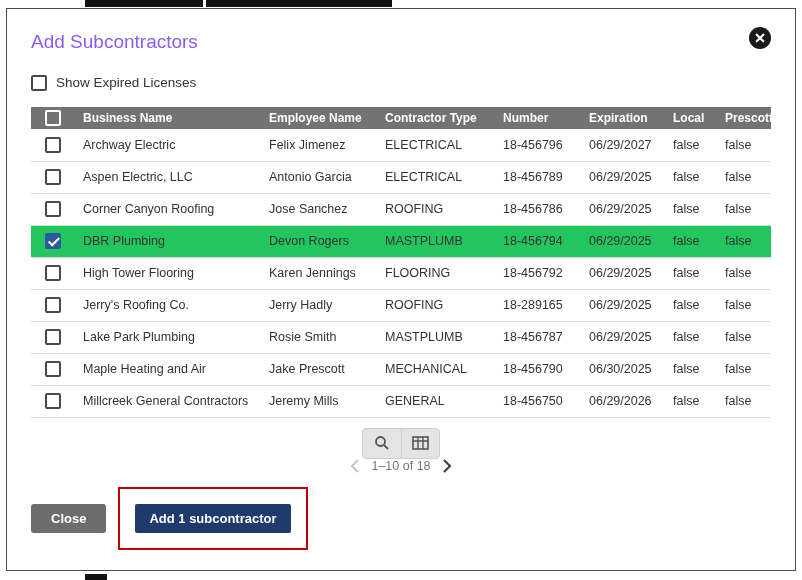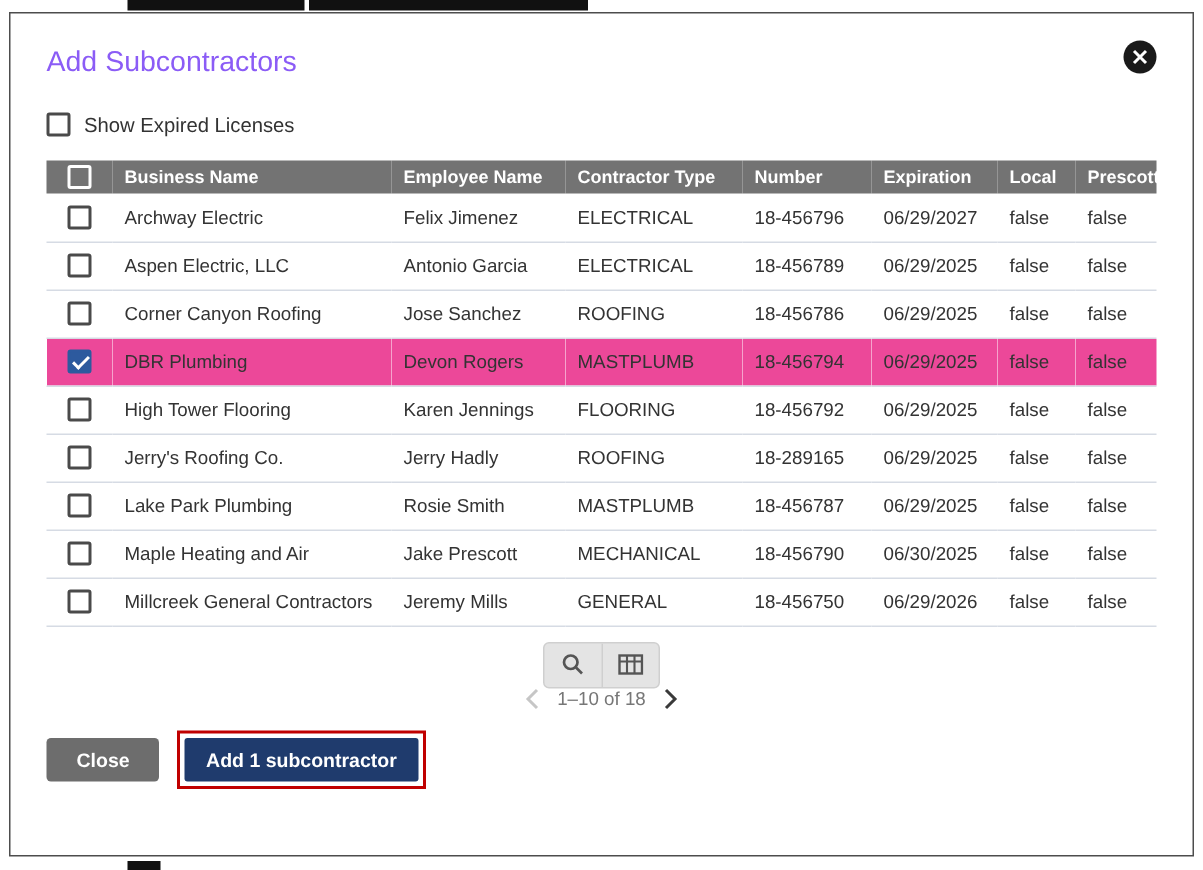--- a/index.html
+++ b/index.html
@@ -26,21 +26,21 @@
   .modal-header { display:flex; justify-content:space-between; align-items:flex-start; }
   .modal-title { font-size:19px; font-weight:400; color:#8b5cf6; margin:4px 0 0 0; }
   .close-x {
     width:22px; height:22px; border-radius:50%; border:none;
     background:#1a1a1a; color:#fff; cursor:pointer; padding:0;
     display:flex; align-items:center; justify-content:center;
   }
   .close-x svg { display:block; }
 
   .show-expired {
-    display:flex; align-items:center; gap:9px;
+    display:flex; gap:9px;
     margin-top:22px; font-size:13.5px; color:#333; cursor:pointer; width:max-content;
   }
 
   
   input[type=checkbox] {
     appearance:none; -webkit-appearance:none;
     width:16px; height:16px; border:2px solid #4a4a4a; border-radius:2px;
     background:#fff; margin:0; cursor:pointer; position:relative; flex:0 0 auto;
   }
   input[type=checkbox]:checked { background:#2d5a9e; border-color:#2d5a9e; }
@@ -66,21 +66,21 @@
     text-align:left; height:22px; padding:0 6px 0 8px; white-space:nowrap;
   }
   thead th.col-check, tbody td.col-check { text-align:center; padding:0; }
   thead th.col-check input, tbody td.col-check input { vertical-align:middle; }
 
   tbody td {
     height:32px; font-size:12.5px; color:#333;
     border-bottom:1px solid #d6dbe4; padding:0 6px 0 8px; white-space:nowrap;
     overflow:hidden; text-overflow:ellipsis;
   }
-  tbody tr.selected td { background:#ec4899; }
+  tbody tr.selected td { background:#22c55e; }
   tbody tr { cursor:pointer; }
 
   .table-footer {
     margin-top:10px; display:flex; justify-content:space-between; align-items:center;flex-direction:column;
   }
   .icon-group {
     display:flex; background:#e4e4e4; border:1px solid #cfcfcf; border-radius:4px; overflow:hidden;
   }
   .icon-group button {
     width:38px; height:29px; border:none; background:transparent; cursor:pointer;
@@ -92,21 +92,21 @@
   .chev { background:none; border:none; padding:0; cursor:pointer; display:flex; align-items:center; }
 
   .modal-actions {
     margin-top:14px; display:flex; justify-content:flex-start; align-items:center; gap:12px;
   }
   .btn-close {
     background:#6d6d6d; color:#fff; border:none; border-radius:3px;
     font-size:13px; font-weight:700; padding:7px 20px; cursor:pointer;
     font-family:inherit;
   }
-  .highlight-box { border:2px solid #c00000; padding:3px; display:inline-block; }
+  .highlight-box { border:2px solid #c00000; padding:15px; display:inline-block; }
   .btn-add {
     background:#1f3b6d; color:#fff; border:none; border-radius:2px;
     font-size:13px; font-weight:700; padding:7px 14px; cursor:pointer;
     font-family:inherit;
   }
 </style>
 </head>
 <body>
 
 <div class="page">

